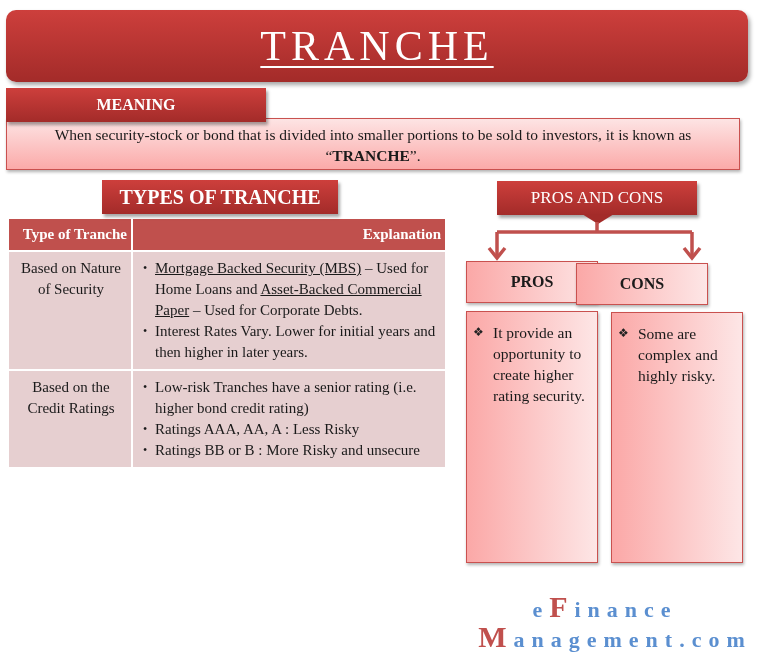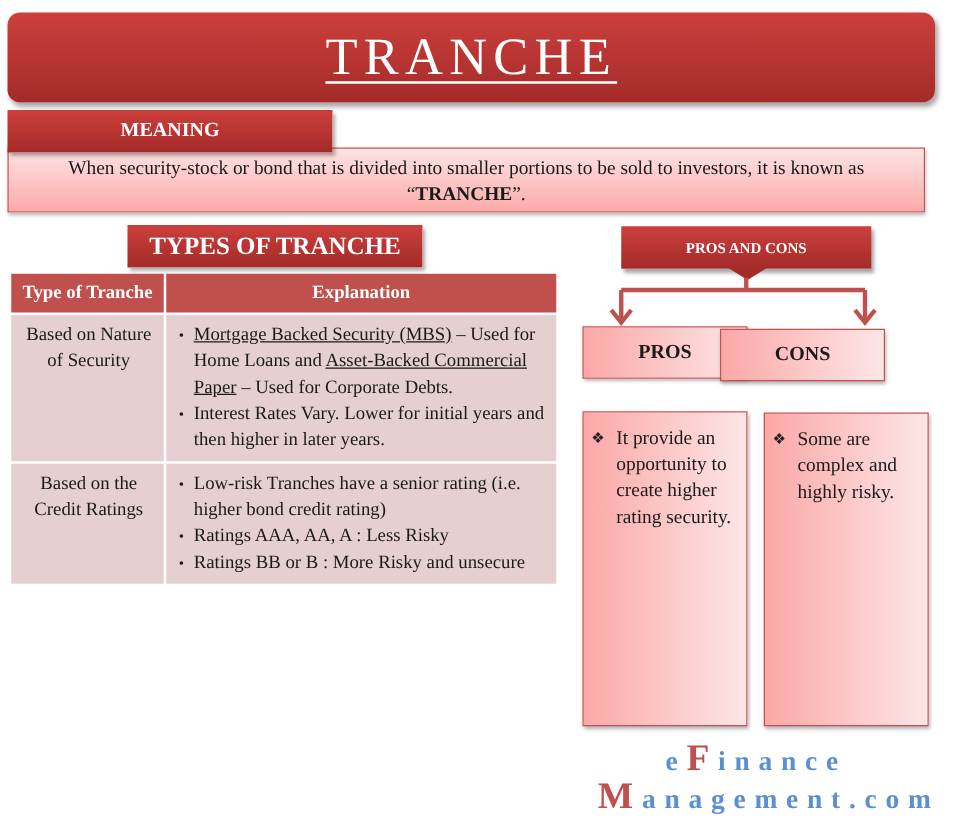--- a/index.html
+++ b/index.html
@@ -4,35 +4,35 @@
 <style>
   * { box-sizing: border-box; margin: 0; padding: 0; }
   body { width: 768px; height: 671px; background: #ffffff; position: relative; overflow: hidden; font-family: "Liberation Serif", "DejaVu Serif", serif; color: #1a1a1a; }
   .abs { position: absolute; }
   .banner { left: 6px; top: 10px; width: 742px; height: 72px; border-radius: 10px; background: linear-gradient(#cd3f3c, #a32b29); box-shadow: 2px 3px 4px rgba(0,0,0,0.35); display: flex; align-items: center; justify-content: center; }
   .banner span { color: #fff; font-size: 42px; letter-spacing: 5px; text-decoration: underline; text-decoration-thickness: 2px; text-underline-offset: 6px; }
   .meaning-tab { left: 6px; top: 88px; width: 260px; height: 34px; background: linear-gradient(#cd3f3c, #a32b29); box-shadow: 2px 3px 3px rgba(0,0,0,0.35); display: flex; align-items: center; justify-content: center; color: #fff; font-weight: bold; font-size: 16px; z-index: 2; }
   .meaning-box { left: 6px; top: 118px; width: 734px; height: 52px; background: linear-gradient(#fde4e4, #fbaaa9); border: 1px solid #c9514f; box-shadow: 1px 2px 3px rgba(0,0,0,0.3); text-align: center; font-size: 15.5px; line-height: 21px; padding-top: 5px; }
   .types-tab { left: 102px; top: 180px; width: 236px; height: 34px; background: linear-gradient(#cd3f3c, #a32b29); box-shadow: 2px 3px 3px rgba(0,0,0,0.35); display: flex; align-items: center; justify-content: center; color: #fff; font-weight: bold; font-size: 20px; z-index: 2; }
   table.types { left: 7px; top: 217px; width: 440px; border-collapse: collapse; font-size: 15px; line-height: 21px; }
-  table.types th { background: #c0504d; color: #fff; font-weight: bold; text-align: center; vertical-align: top; padding: 5px 4px; border: 2px solid #fff; margin-top: 36px; }
+  table.types th { background: #c0504d; color: #fff; font-weight: bold; text-align: right; vertical-align: top; padding: 5px 4px; border: 2px solid #fff; margin-top: 36px; }
   table.types td { vertical-align: top; border: 2px solid #fff; padding: 6px 8px; }
   table.types tr.odd td { background: #e6cfd0; }
   table.types tr.even td { background: #f1e5e6; }
   table.types td.c1 { width: 124px; padding-left: 10px; text-align: center; }
   ul.b { list-style: none; }
   ul.b li { position: relative; padding-left: 14px; }
   ul.b li::before { content: "•"; position: absolute; left: 2px; top: 0; font-size: 12px; }
   .u { text-decoration: underline; }
-  .pc-tab { left: 497px; top: 181px; width: 200px; height: 34px; background: linear-gradient(#cd3f3c, #a32b29); box-shadow: 2px 3px 3px rgba(0,0,0,0.35); display: flex; align-items: center; justify-content: center; color: #fff; font-weight: bold; font-size: 12px; }
+  .pc-tab { left: 497px; top: 181px; width: 200px; height: 34px; background: linear-gradient(#cd3f3c, #a32b29); box-shadow: 2px 3px 3px rgba(0,0,0,0.35); display: flex; align-items: center; justify-content: center; color: #fff; font-weight: normal; font-size: 17px; }
   .pc-notch { left: 582px; top: 214px; width: 0; height: 0; border-left: 16px solid transparent; border-right: 16px solid transparent; border-top: 10px solid #a32b29; }
   .sub-head { height: 42px; background: linear-gradient(90deg, #fba8a7, #fde6e6); border: 1.5px solid #c9514f; box-shadow: 1px 2px 3px rgba(0,0,0,0.3); display: flex; align-items: center; justify-content: center; font-weight: bold; font-size: 16px; color: #1a1a1a; }
   .pros-head { left: 466px; top: 261px; width: 132px; }
   .cons-head { left: 576px; top: 263px; width: 132px; }
-  .pc-body { background: linear-gradient(90deg, #fba8a7, #fde6e6); border: 1.5px solid #c9514f; box-shadow: 1px 2px 3px rgba(0,0,0,0.3); font-size: 15.5px; line-height: 21px; padding: 10px 6px 6px 6px; margin-top: 18px; }
+  .pc-body { background: linear-gradient(90deg, #fba8a7, #fde6e6); border: 1.5px solid #c9514f; box-shadow: 1px 2px 3px rgba(0,0,0,0.3); font-size: 15.5px; line-height: 21px; padding: 10px 6px 6px 6px; }
   .pros-body { left: 466px; top: 311px; width: 132px; height: 252px; }
   .cons-body { left: 611px; top: 312px; width: 132px; height: 251px; }
   .pc-body .item { position: relative; padding-left: 20px; margin-bottom: 21px; }
   .pc-body .item::before { content: "❖"; position: absolute; left: 0; top: 0; font-size: 12px; color: #222; }
   .logo1 { left: 480px; top: 590px; width: 250px; text-align: center; font-size: 22px; font-weight: bold; letter-spacing: 7px; color: #5b8fd0; }
   .logo2 { left: 470px; top: 620px; width: 290px; text-align: center; font-size: 22px; font-weight: bold; letter-spacing: 7px; color: #5b8fd0; }
   .big-red { color: #c0504d; font-size: 30px; }
 </style>
 </head>
 <body>

